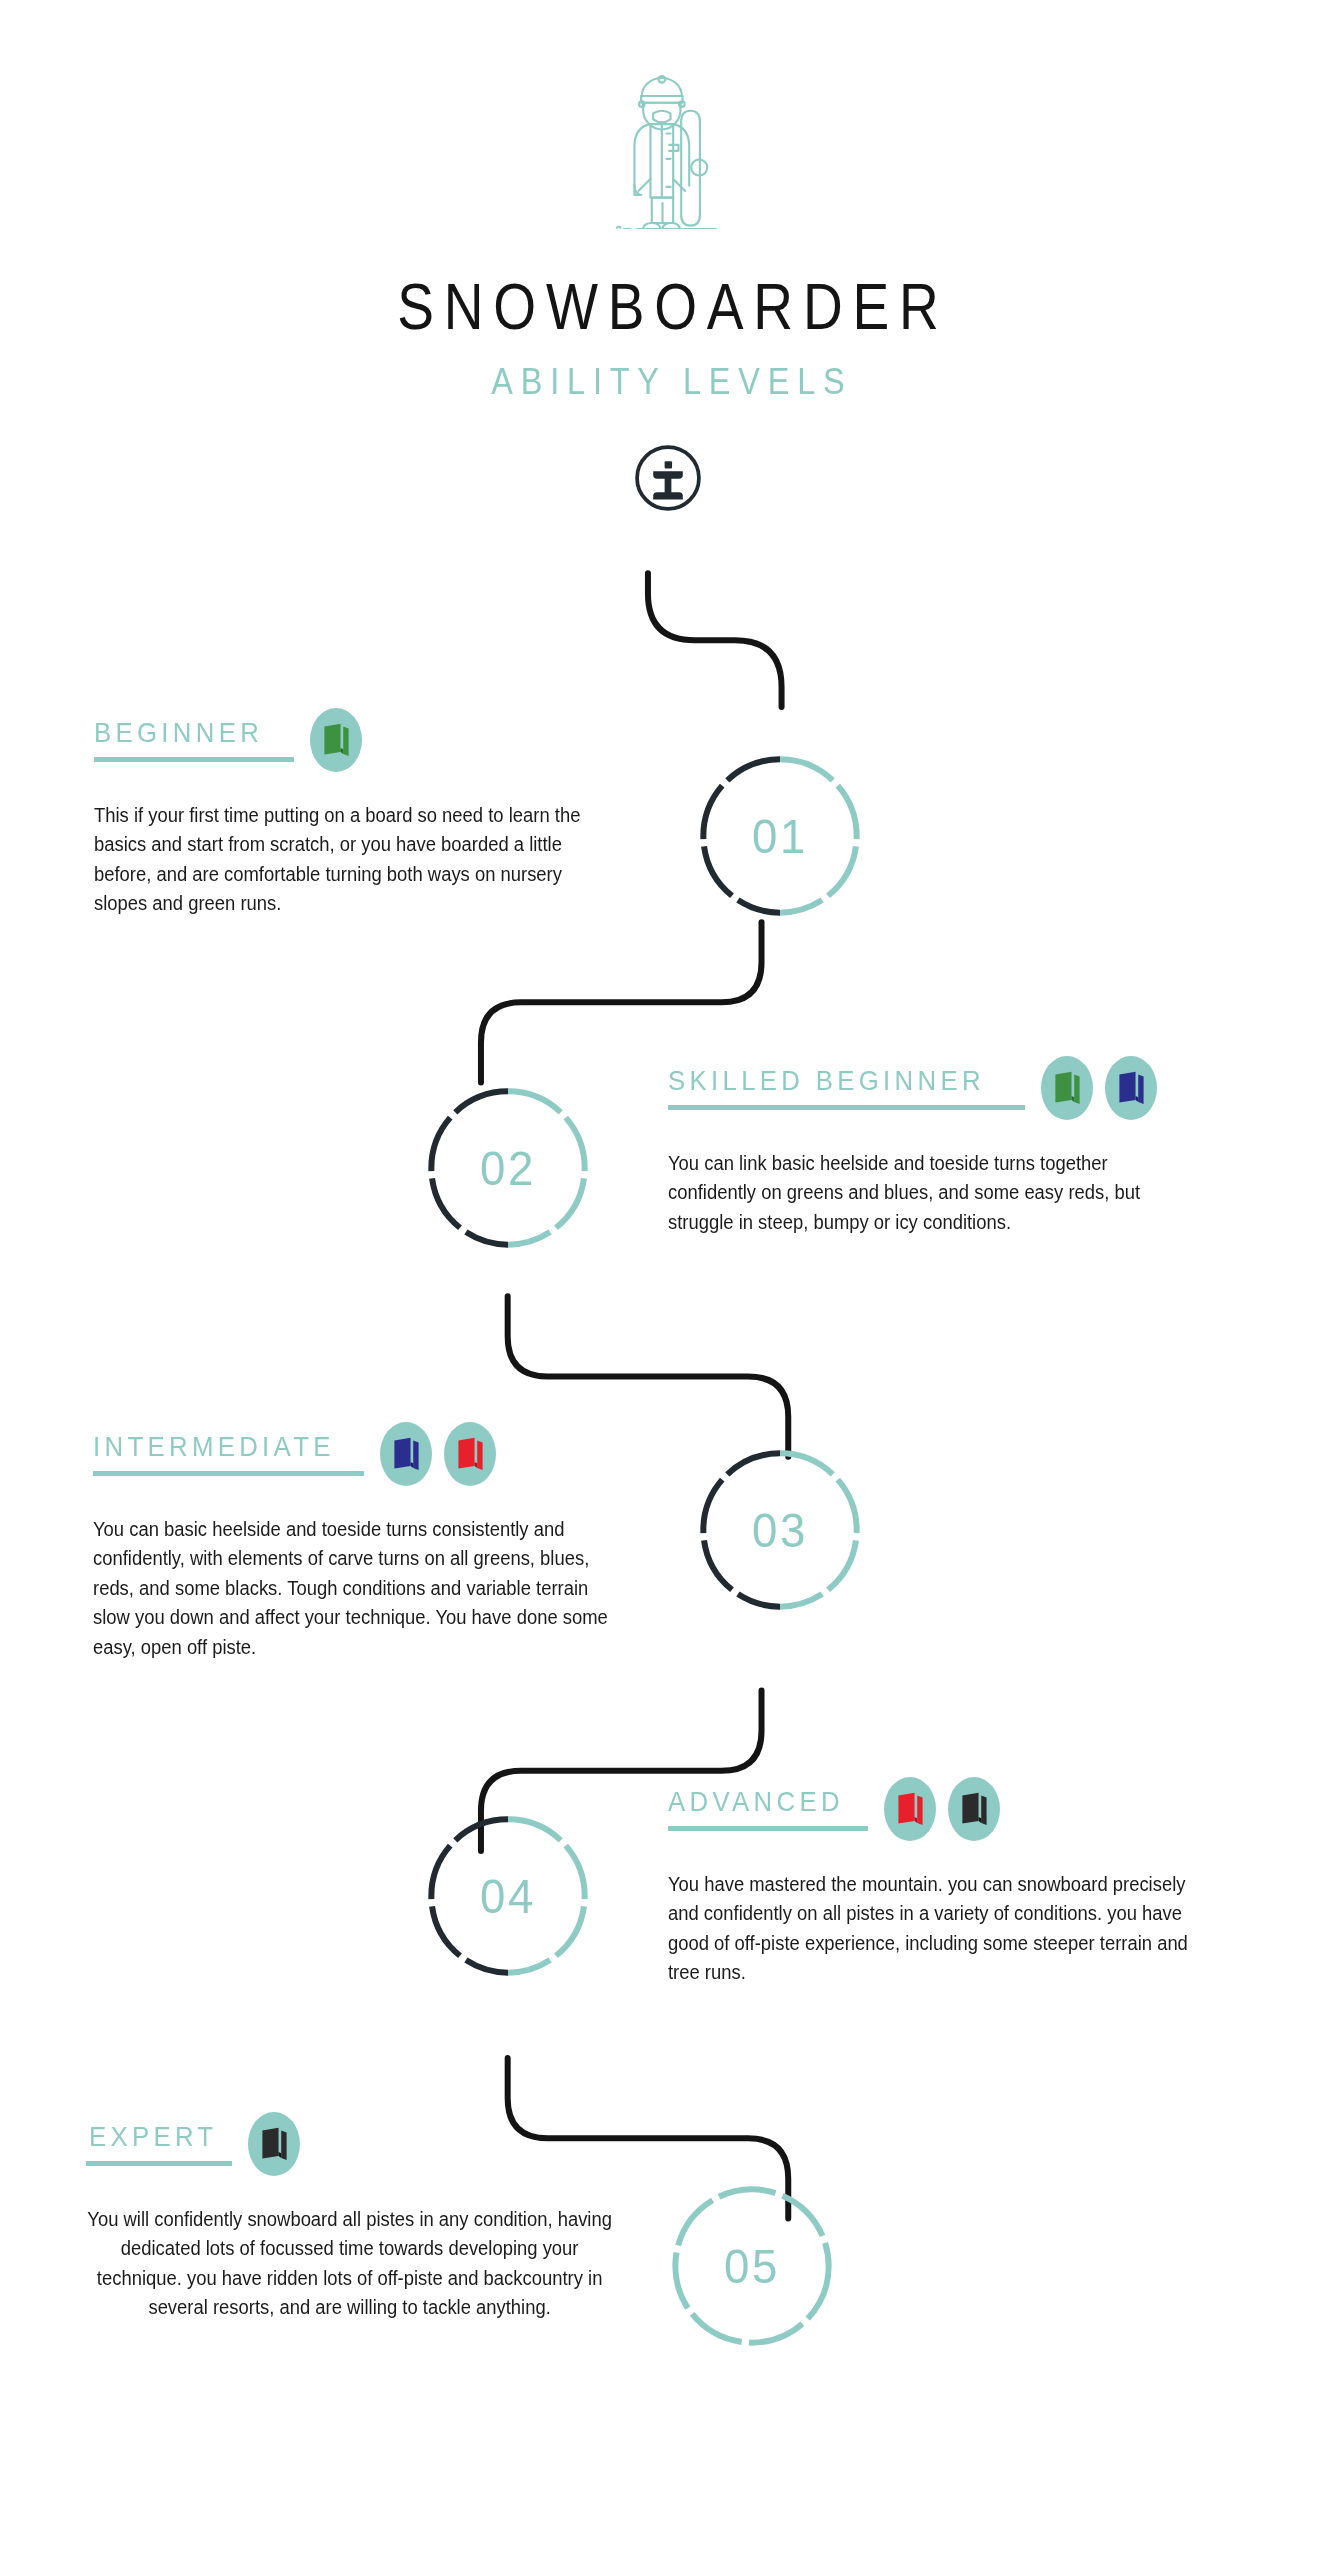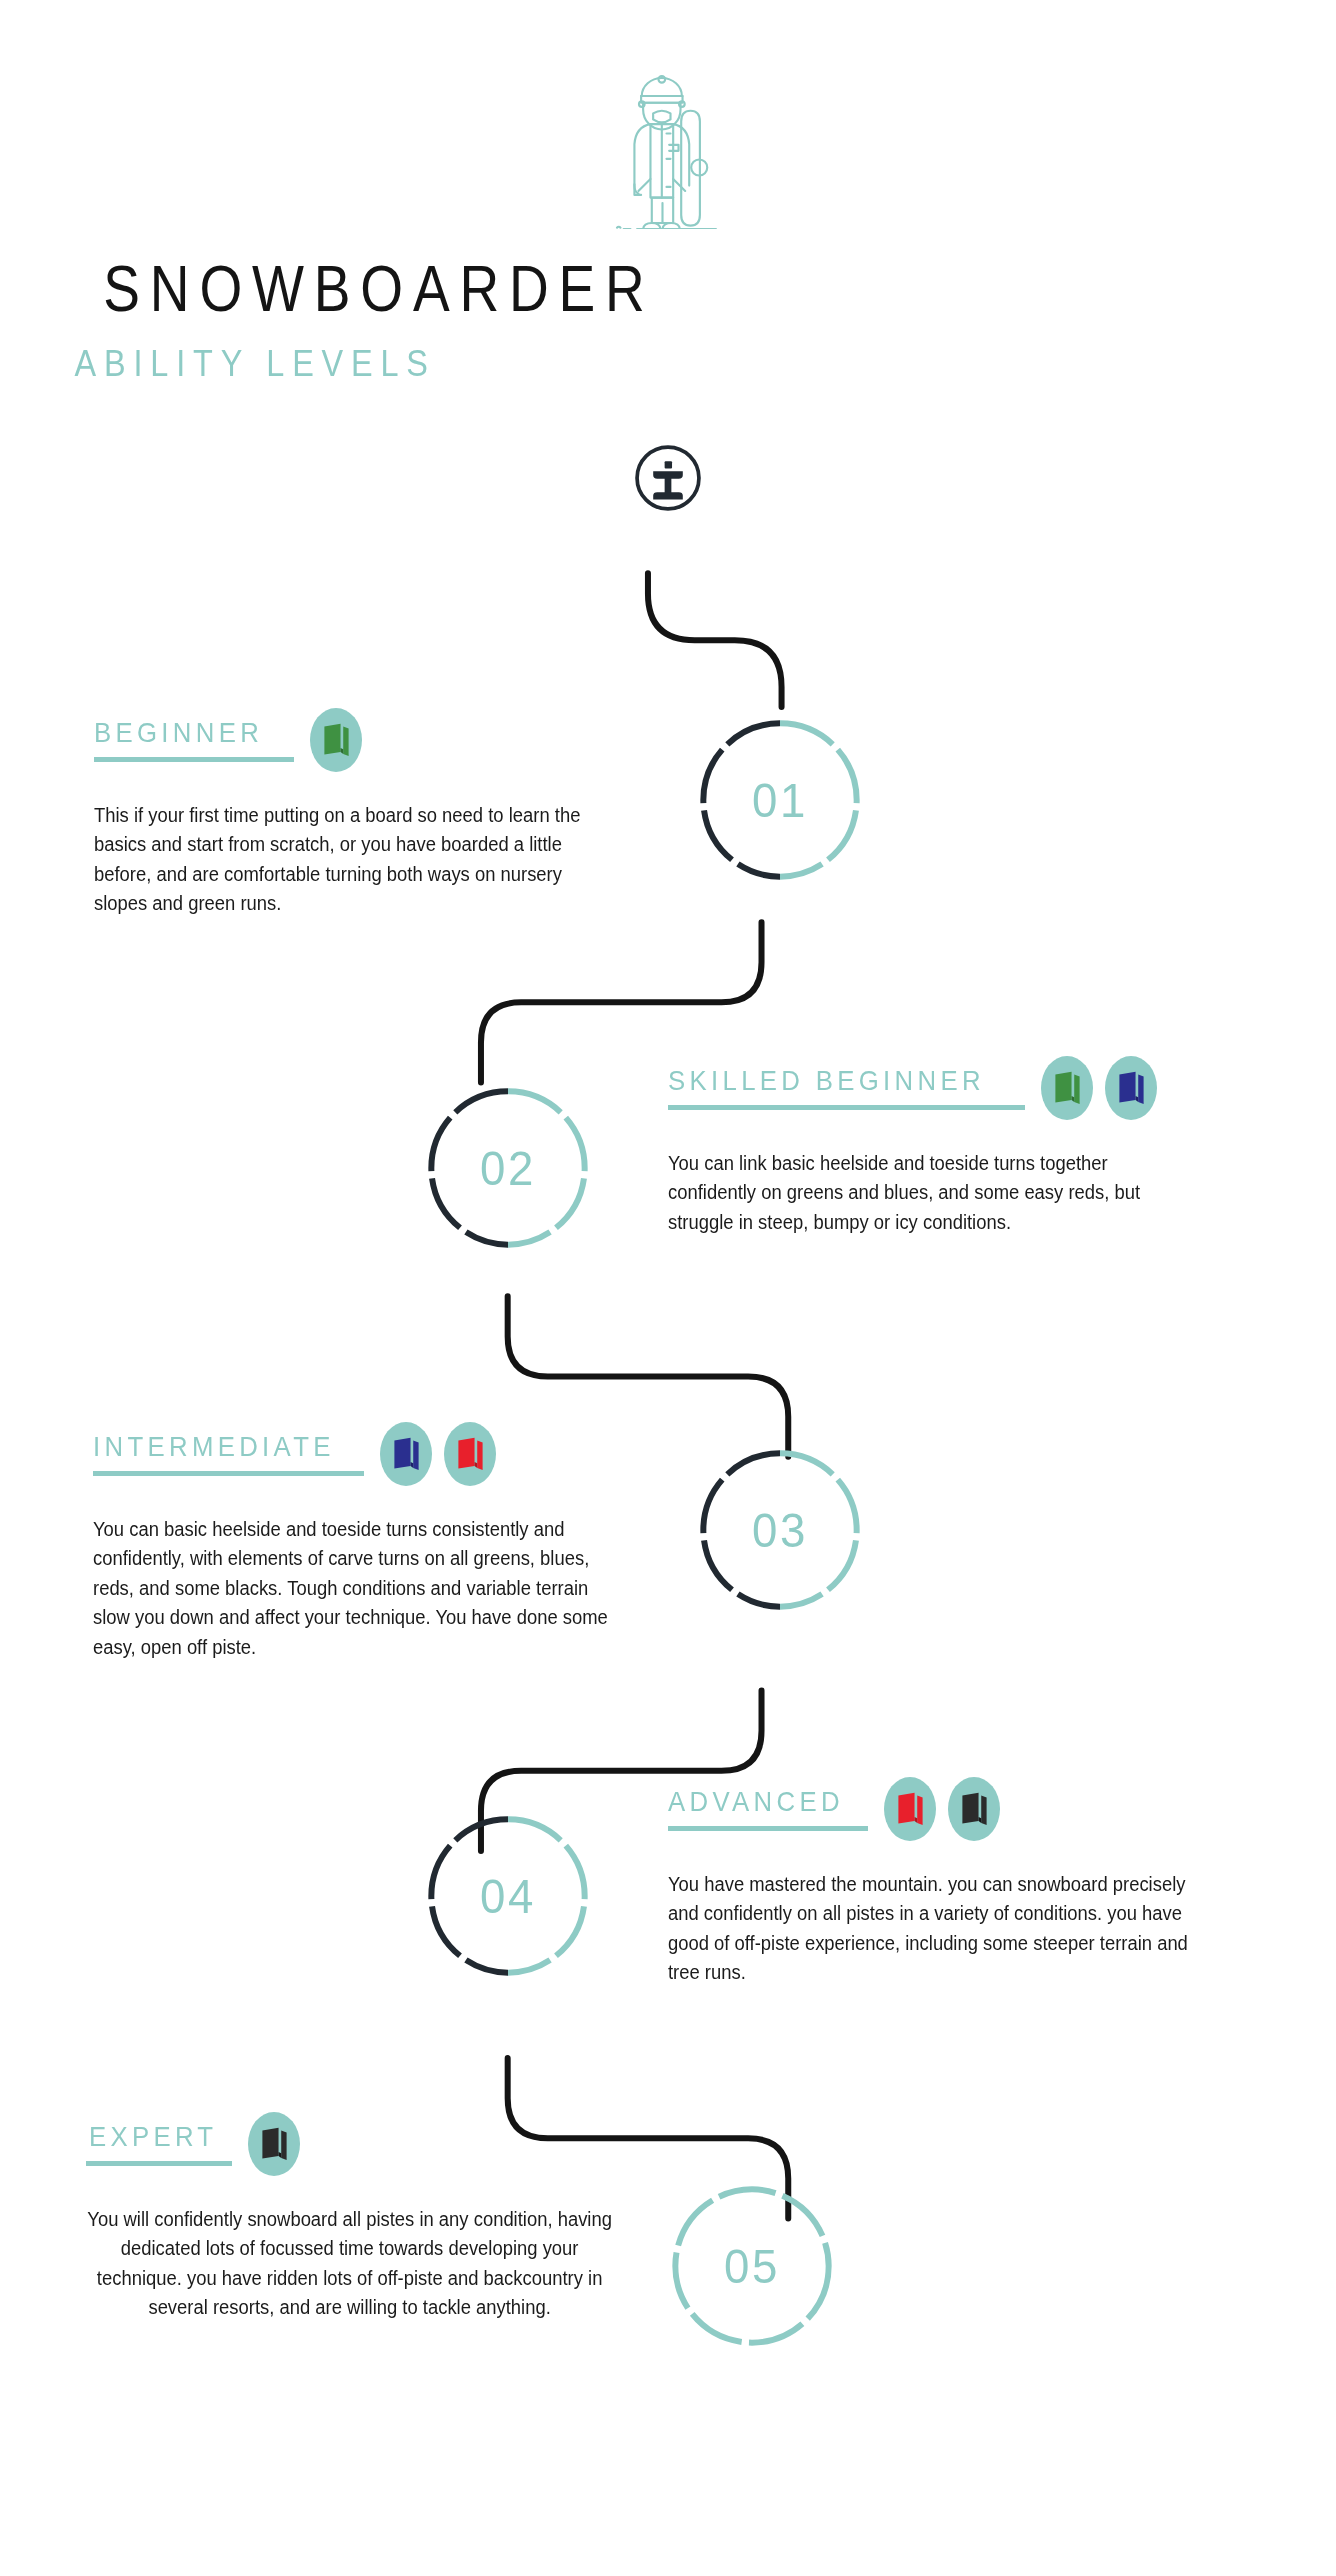--- a/index.html
+++ b/index.html
@@ -20,21 +20,22 @@
   .header-illustration {
     position: absolute;
     left: 0; right: 0;
     top: 72px;
     display: flex;
     justify-content: center;
   }
   .title-block {
     position: absolute;
     left: 0; right: 0;
-    top: 257px;
+    top: 275px;
+    text-align: center;
   }
   .main-title {
     font-family: "Liberation Sans", sans-serif;
     font-size: 64px;
     letter-spacing: 11.4px;
     color: #141414;
     font-weight: 400;
     line-height: 1;
     text-indent: 11.4px;
     transform: scaleX(0.86);
@@ -232,21 +233,21 @@
           <svg width="31" height="39" viewBox="0 0 46 58">
             <polygon points="5,8 29,4 29,46 5,50" fill="#3f9142"></polygon>
             <polygon points="33,8 41,11 41,52 33,49" fill="#3f9142"></polygon>
             <polygon points="29,40 33,42 33,49 29,46" fill="#2f6e33"></polygon>
           </svg>
         </div>
       </div>
     </div>
     <div class="step-body">This if your first time putting on a board so need to learn the basics and start from scratch, or you have boarded a little before, and are comfortable turning both ways on nursery slopes and green runs.</div>
   </div>
-  <div class="num-circle" style="left:700px; top:720px;">
+  <div class="num-circle" style="left:700px; top:756px;">
     <svg width="160" height="160" viewBox="0 0 240 240" fill="none" stroke-width="9" stroke-linecap="butt">
       <path d="M120 5 A115 115 0 0 0 5 120 A115 115 0 0 0 120 235" stroke="#212931" stroke-dasharray="87 11"></path>
       <path d="M120 5 A115 115 0 0 1 235 120 A115 115 0 0 1 120 235" stroke="#8ecbc5" stroke-dasharray="87 11"></path>
     </svg>
     <div class="num">01</div>
   </div>
 
   <div class="step-text right" style="left:668px; top:1056px; width:555px;">
     <div class="step-head rt">
       <div class="label-wrap" style="width:357px;">

